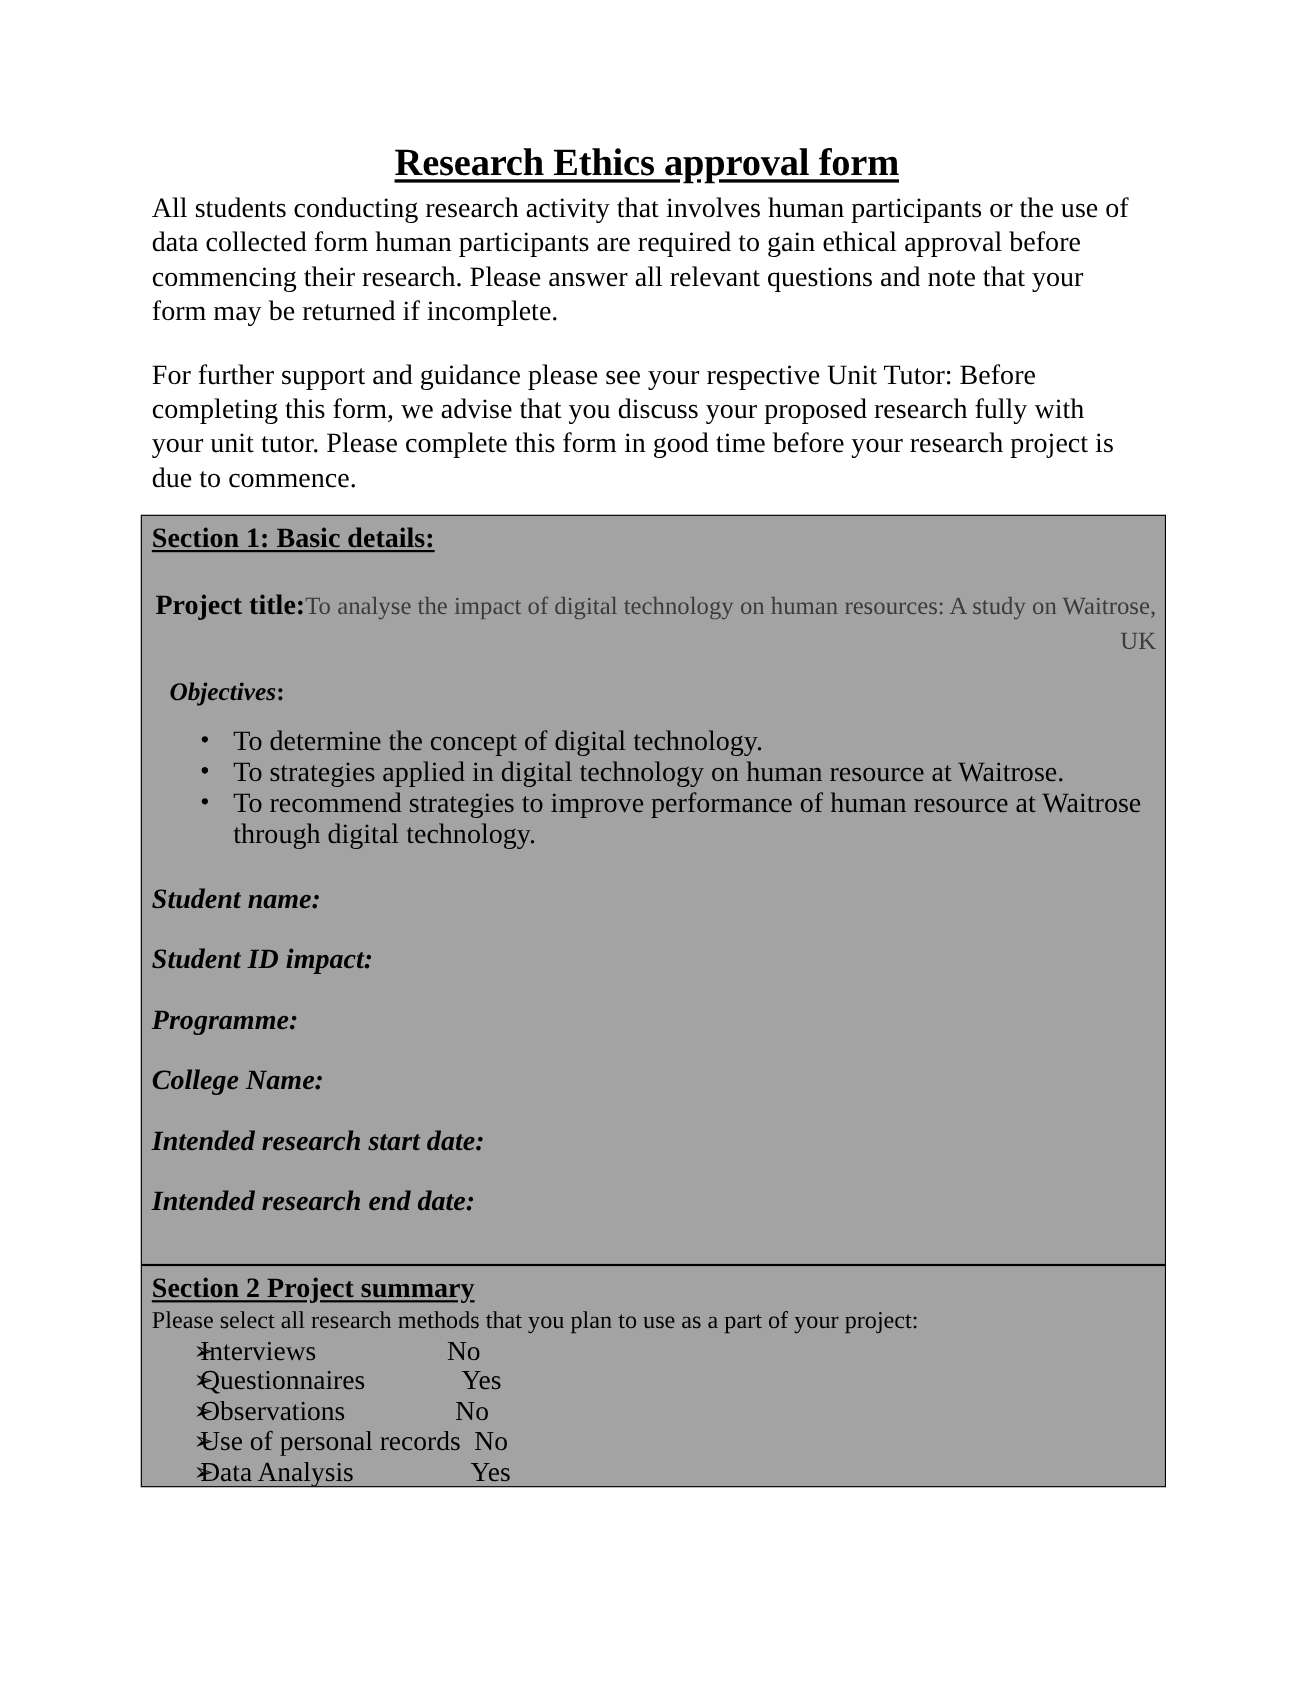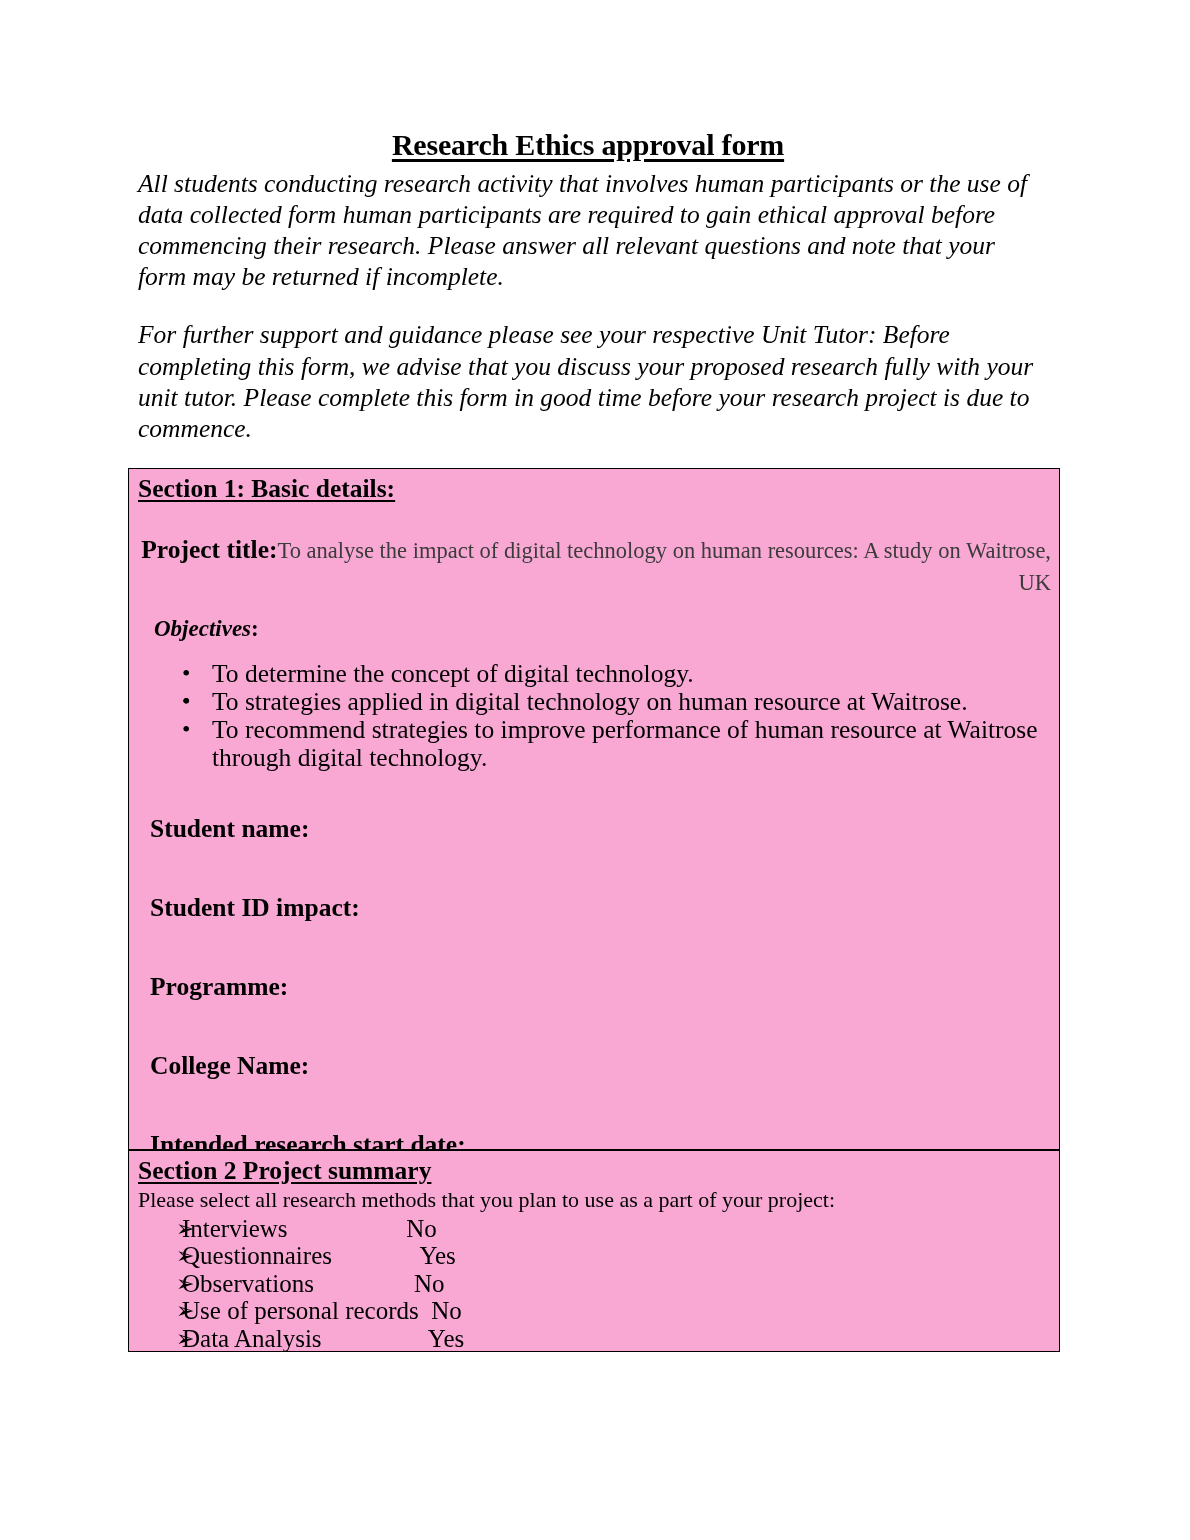--- a/index.html
+++ b/index.html
@@ -28,52 +28,51 @@
     position: absolute;
     left: 138px;
     top: 128px;
     width: 900px;
   }
 
   
   .doc-title {
     text-align: center;
     font-weight: bold;
-    font-size: 30px;
+    font-size: 35px;
     line-height: 1.12;
     letter-spacing: -0.2px;
     margin: 0 0 6px 0;
     padding: 0;
   }
   .doc-title .u {
     text-decoration: underline;
     text-underline-offset: 4px;
   }
 
   
   .para {
     font-size: 25.5px;
     line-height: 31.2px;
     margin: 0;
     padding: 0;
     text-align: left;
-    font-style: italic;
   }
   .para-gap {
     height: 27px;
   }
 
   
   .box {
     position: absolute;
     left: 128px;
     width: 932px;
     box-sizing: border-box;
     border: 1.6px solid #000000;
-    background: #f9a8d4;
+    background: #a3a3a3;
     overflow: hidden;
   }
   #section1-box {
     top: 468px;
     height: 682px;
     border-bottom-width: 1.6px;
   }
   #section2-box {
     top: 1150px;
     height: 202px;
@@ -143,21 +142,22 @@
     top: -1px;
     font-size: 24px;
     line-height: 28px;
   }
 
   
   .bold-field {
     font-weight: bold;
     font-size: 25.5px;
     line-height: 30px;
-    margin: 12px;
+    margin: 0;
+    font-style: italic;
   }
   .field-spacer { height: 25px; }
 
   
   .sec2-intro {
     font-size: 22px;
     line-height: 28.5px;
     margin: 0;
   }
   ul.arrows {

